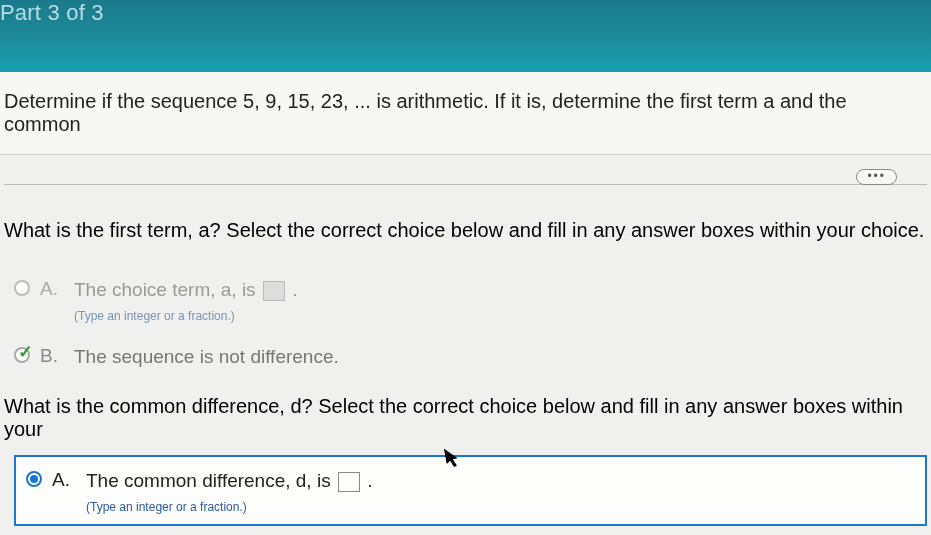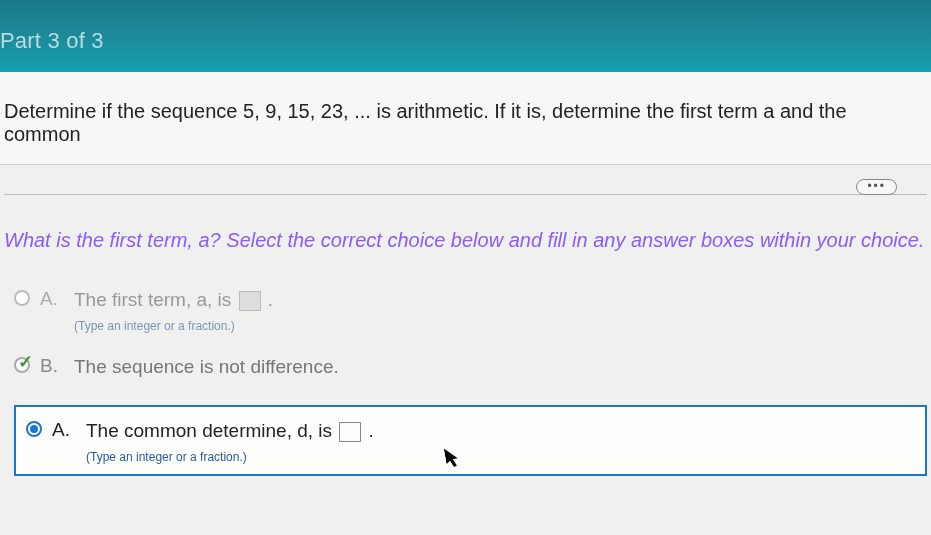--- a/index.html
+++ b/index.html
@@ -14,29 +14,29 @@
     .header-bar {
       background: linear-gradient(180deg, #1a7a8a 0%, #1d8a9a 50%, #17a0b0 100%);
       height: 72px;
       padding: 8px 0 0 0;
       color: #d0e8ec;
       font-size: 21px;
       position: relative;
     }
     .header-bar .part {
       position: absolute;
-      top: 28px;
+      top: 0;
       left: 0px;
       color: #b8dce2;
       font-size: 22px;
       letter-spacing: 0.2px;
     }
     .question-area {
       background: #f7f7f5;
-      padding: 28px 4px 18px 4px;
+      padding: 18px 4px 18px 4px;
       font-size: 20px;
       color: #222;
       border-bottom: 1px solid #ccc;
     }
     .dots-row {
       position: relative;
       height: 30px;
       border-bottom: 1px solid #bbb;
       margin: 0 4px;
     }
@@ -54,23 +54,22 @@
       line-height: 8px;
       height: 16px;
       display: flex;
       align-items: center;
     }
     .body-area {
       padding: 34px 4px 0 4px;
     }
     .prompt {
       font-size: 20px;
-      color: #8b5cf6;
+      color: #000000;
       margin-bottom: 28px;
-      font-style: italic;
     }
     .choice-row {
       display: flex;
       align-items: flex-start;
       margin-bottom: 6px;
       padding: 6px 10px;
     }
     .choice-row.selected-box {
       border: 2px solid #1976d2;
       background: #fdfdfc;
@@ -170,41 +169,42 @@
 </div>
 
 <div class="body-area">
 
   <div class="prompt">What is the first term, a? Select the correct choice below and fill in any answer boxes within your choice.</div>
 
   <div class="choice-row">
     <div class="radio faded"></div>
     <div class="letter faded">A.</div>
     <div class="choice-text faded">
-      <span>The first term, a, is </span><span class="answer-box disabled"></span><span> .</span>
+      <span>The choice term, a, is </span><span class="answer-box disabled"></span><span> .</span>
       <span class="hint faded">(Type an integer or a fraction.)</span>
     </div>
   </div>
 
   <div class="choice-row">
     <div class="radio greencheck">
       <span class="greencheck-mark">✓</span>
     </div>
     <div class="letter greyed">B.</div>
     <div class="choice-text greyed">The sequence is not difference.</div>
   </div>
 
   <div class="section2">
+    <div class="prompt" style="margin-bottom:0">What is the common difference, d? Select the correct choice below and fill in any answer boxes within your</div>
 
     <div class="q2-choices">
       <div class="choice-row selected-box">
         <div class="radio checked"></div>
         <div class="letter normal">A.</div>
         <div class="choice-text">
-          <span>The common determine, d, is </span><span class="answer-box"></span><span> .</span>
+          <span>The common difference, d, is </span><span class="answer-box"></span><span> .</span>
           <span class="hint">(Type an integer or a fraction.)</span>
         </div>
       </div>
 
     </div>
   </div>
 
 </div>
 
 <div class="cursor">

